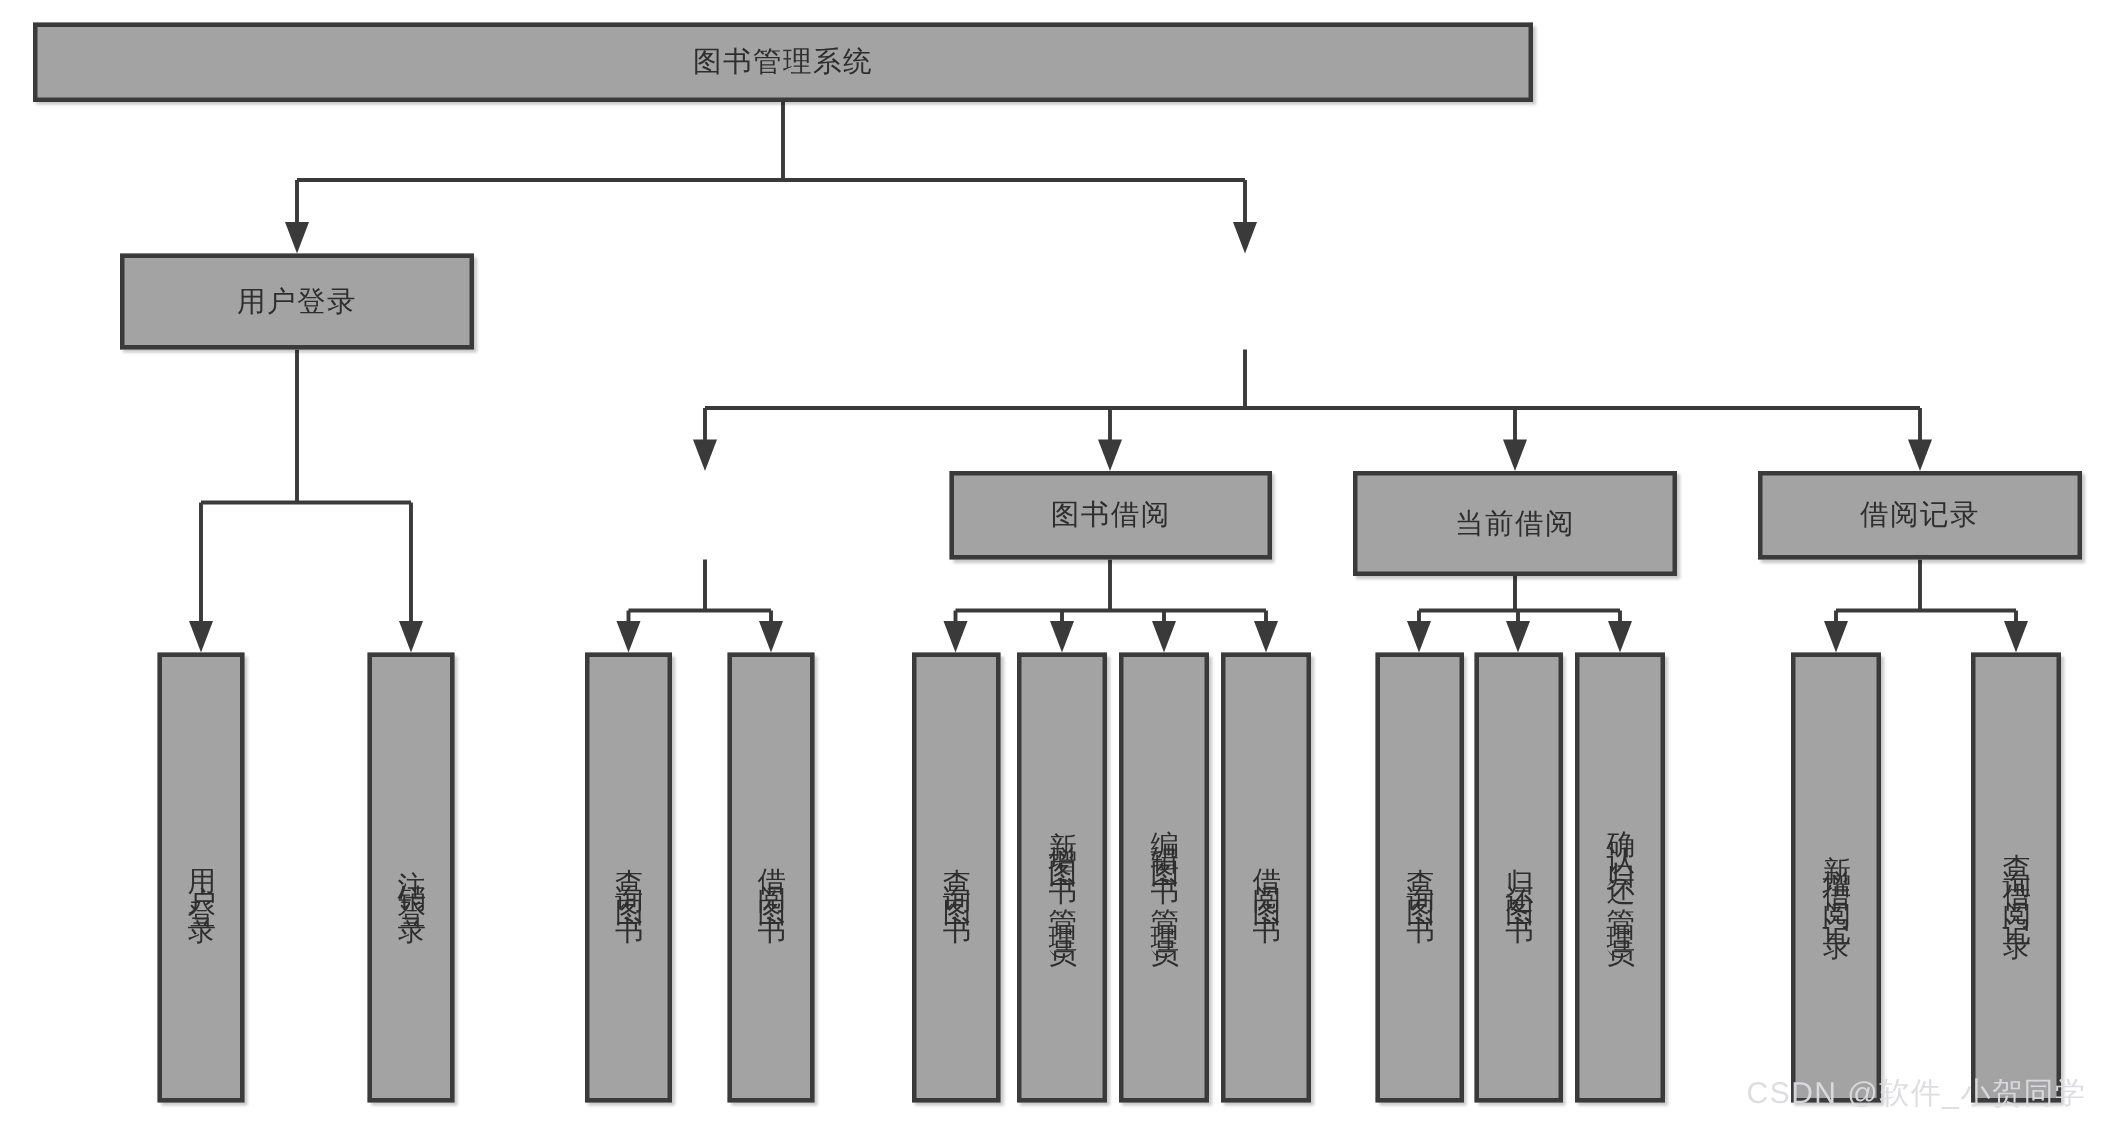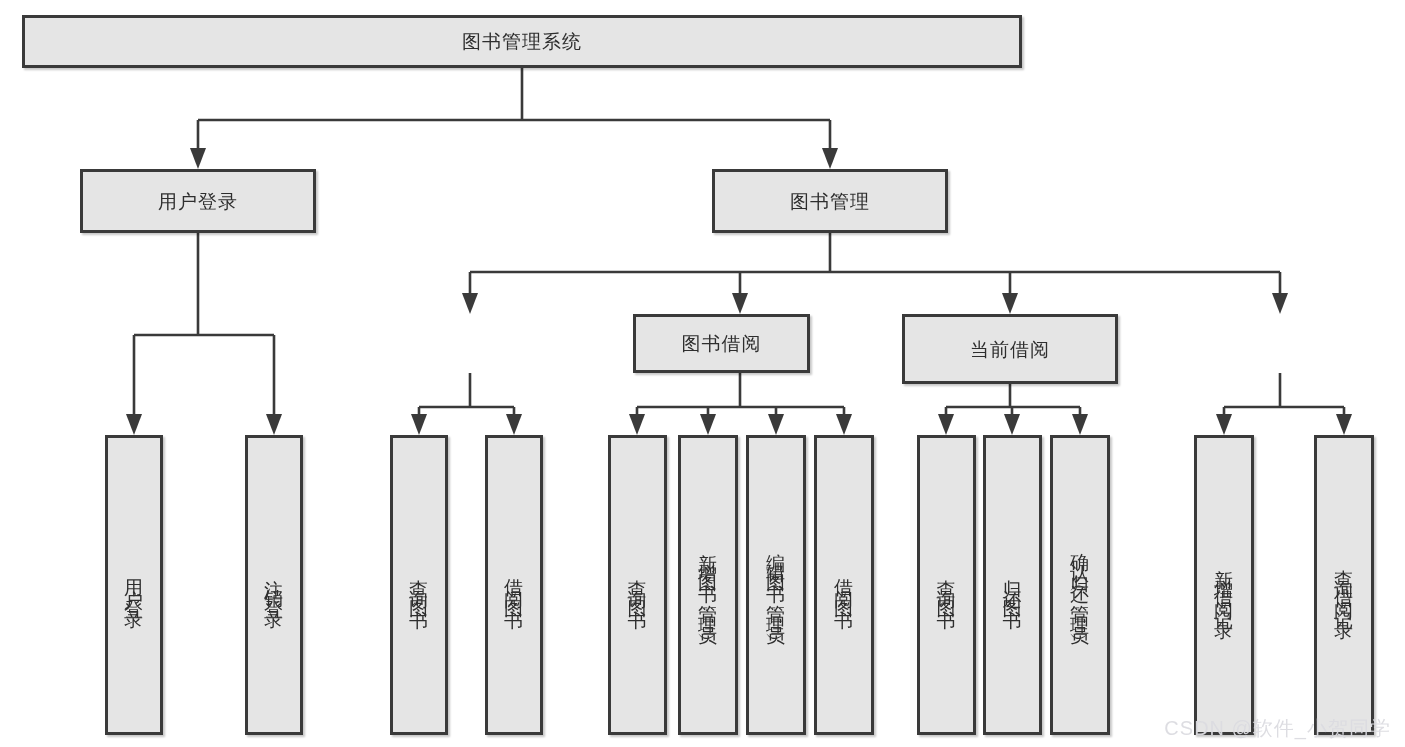--- a/index.html
+++ b/index.html
@@ -14,21 +14,21 @@
     position:absolute;left:0;top:0;width:1405px;height:747px;z-index:1;
   }
   #connectors path{
     fill:none;stroke:var(--line,#3a3a3a);stroke-width:2.6;
   }
   #connectors polygon{
     fill:var(--line,#3a3a3a);stroke:none;
   }
   .node{
     position:absolute;box-sizing:border-box;z-index:2;
-    background:#e5e5e5;border:3px solid var(--line,#3a3a3a);
+    background:#a3a3a3;border:3px solid var(--line,#3a3a3a);
     box-shadow:2px 2px 2px rgba(0,0,0,0.22);
     display:flex;align-items:center;justify-content:center;
     color:#2e2e2e;font-size:19px;line-height:1;letter-spacing:1px;
     white-space:nowrap;
   }
   .node.v{
     writing-mode:vertical-rl;letter-spacing:0.55em;
     top:435px;height:300px;white-space:normal;
   }
   #watermark{
@@ -81,24 +81,24 @@
     <g>
       <path d="M1280 373V407 M1224 407H1344 M1224 407V421 M1344 407V421"></path>
       <polygon points="1216,414 1232,414 1224,435"></polygon>
       <polygon points="1336,414 1352,414 1344,435"></polygon>
     </g>
   </svg>
 
   <div class="node h" style="left:22px;top:15px;width:1000px;height:53px">图书管理系统</div>
 
   <div class="node h" style="left:80px;top:169px;width:236px;height:64px">用户登录</div>
-  <div class="node h" style="left:712px;top:169px;width:236px;height:64px">图书管理</div>
 
-  <div class="node h" style="left:633px;top:314px;width:177px;height:59px">图书借阅</div>
+  <div class="node h" style="left:633px;top:314px;width:215px;height:59px">图书借阅</div>
   <div class="node h" style="left:902px;top:314px;width:216px;height:70px">当前借阅</div>
+  <div class="node h" style="left:1172px;top:314px;width:216px;height:59px">借阅记录</div>
 
   <div class="node v" style="left:105px;width:58px">用户登录</div>
   <div class="node v" style="left:245px;width:58px">注销登录</div>
 
   <div class="node v" style="left:390px;width:58px">查询图书</div>
   <div class="node v" style="left:485px;width:58px">借阅图书</div>
 
   <div class="node v" style="left:608px;width:59px">查询图书</div>
   <div class="node v" style="left:678px;width:60px">新增图书（管理员）</div>
   <div class="node v" style="left:746px;width:60px">编辑图书（管理员）</div>

